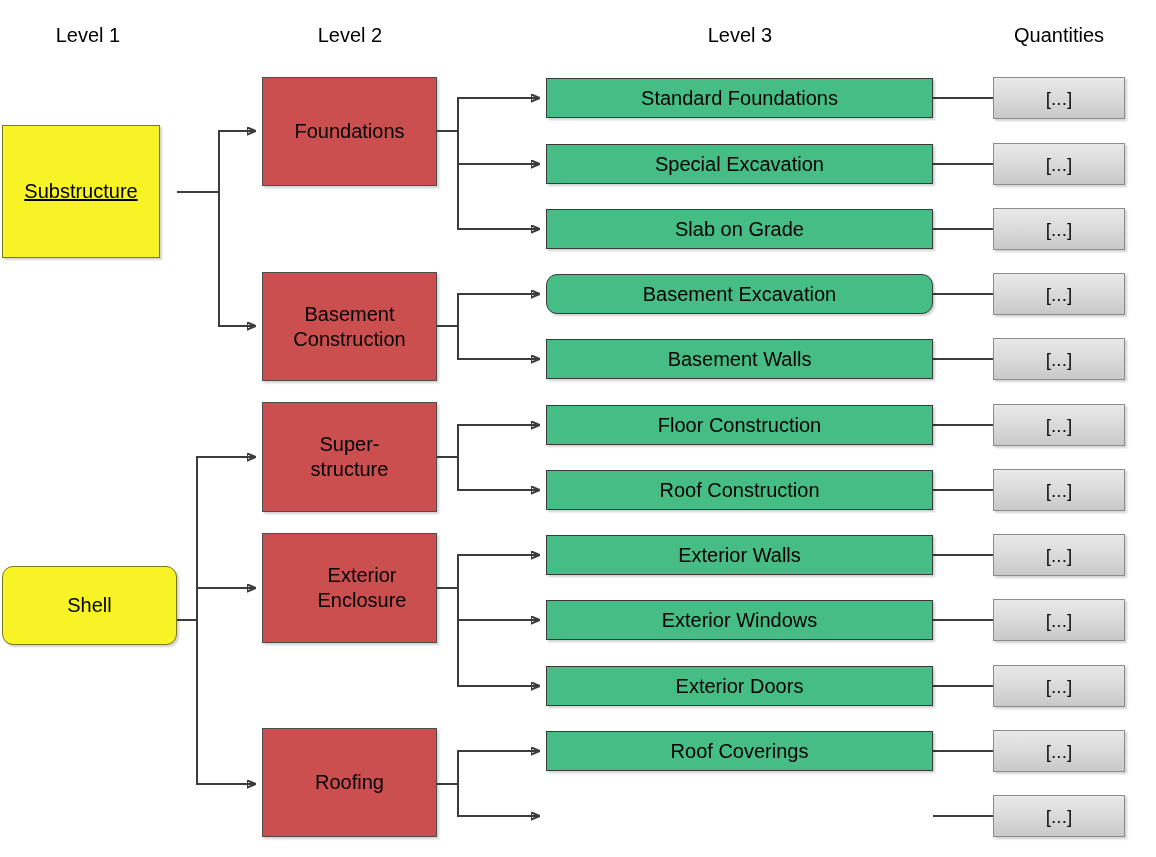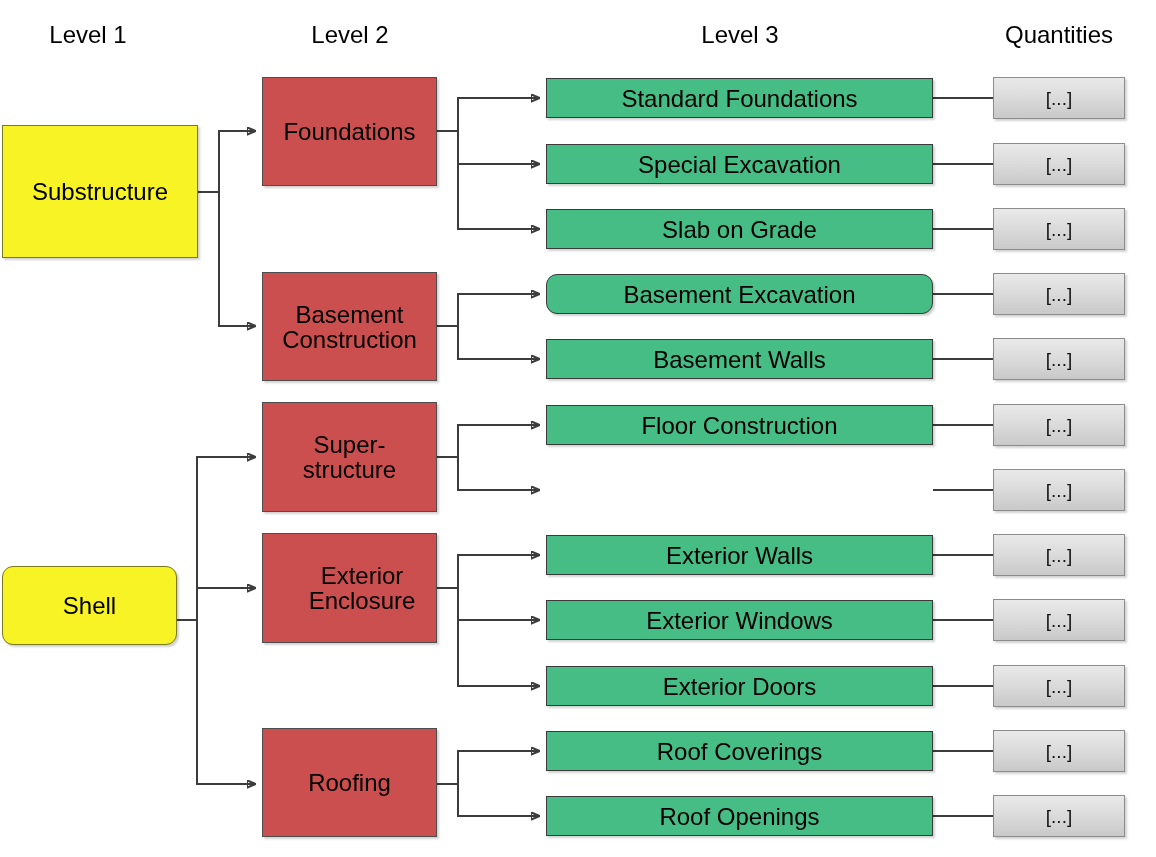--- a/index.html
+++ b/index.html
@@ -3,28 +3,28 @@
 <meta charset="utf-8">
 <style>
   html,body{margin:0;padding:0;}
   body{
     width:1156px;height:857px;background:#ffffff;
     font-family:"Liberation Sans","DejaVu Sans",sans-serif;
     overflow:hidden;position:relative;
   }
   #stage{position:absolute;left:0;top:0;width:1156px;height:857px;}
   .hdr{
-    position:absolute;font-size:24px;color:#000;white-space:nowrap;
+    position:absolute;font-size:20px;color:#000;white-space:nowrap;
     text-align:center;font-weight:400;line-height:34px;
   }
   .node{
     position:absolute;box-sizing:border-box;
     border:1px solid #4d4d4d;
     display:flex;align-items:center;justify-content:center;
-    text-align:center;color:#000;font-size:24px;line-height:25px;
+    text-align:center;color:#000;font-size:20px;line-height:25px;
     box-shadow:2px 2px 2px rgba(0,0,0,0.18);
     padding:2px 6px;
   }
   .node.l1{background:#f7f324;border-color:#7a7a20;}
   .node.l2{background:#cc4f50;border-color:#4d4d4d;}
   .node.l3{background:#46bd84;border-color:#3a3a3a;}
   .node.qty{
     background:linear-gradient(to bottom,#e9e9e9 0%,#dcdcdc 45%,#c9c9c9 100%);
     border-color:#8c8c8c;font-size:19px;color:#111;
   }
@@ -79,40 +79,40 @@
     <line x1="933" y1="359" x2="993" y2="359"></line>
     <line x1="933" y1="425" x2="993" y2="425"></line>
     <line x1="933" y1="490" x2="993" y2="490"></line>
     <line x1="933" y1="555" x2="993" y2="555"></line>
     <line x1="933" y1="620" x2="993" y2="620"></line>
     <line x1="933" y1="686" x2="993" y2="686"></line>
     <line x1="933" y1="751" x2="993" y2="751"></line>
     <line x1="933" y1="816" x2="993" y2="816"></line>
   </svg>
 
-  <div class="node l1" style="left:2px;top:125px;width:196px;height:133px;">Substructure</div>
+  <div class="node l1" style="left:2px;top:125px;width:158px;height:133px;text-decoration:underline;">Substructure</div>
   <div class="node l1" style="left:2px;top:566px;width:175px;height:79px;border-radius:11px;">Shell</div>
 
   <div class="node l2" style="left:262px;top:77px;width:175px;height:109px;">Foundations</div>
   <div class="node l2" style="left:262px;top:272px;width:175px;height:109px;">Basement<br>Construction</div>
   <div class="node l2" style="left:262px;top:402px;width:175px;height:110px;">Super-<br>structure</div>
   <div class="node l2" style="left:262px;top:533px;width:175px;height:110px;padding-left:31px;">Exterior<br>Enclosure</div>
   <div class="node l2" style="left:262px;top:728px;width:175px;height:109px;">Roofing</div>
 
   <div class="node l3" style="left:546px;top:78px;width:387px;height:40px;">Standard Foundations</div>
   <div class="node l3" style="left:546px;top:144px;width:387px;height:40px;">Special Excavation</div>
   <div class="node l3" style="left:546px;top:209px;width:387px;height:40px;">Slab on Grade</div>
   <div class="node l3" style="left:546px;top:274px;width:387px;height:40px;border-radius:11px;">Basement Excavation</div>
   <div class="node l3" style="left:546px;top:339px;width:387px;height:40px;text-align:right;">Basement Walls</div>
   <div class="node l3" style="left:546px;top:405px;width:387px;height:40px;">Floor Construction</div>
+  <div class="node l3" style="left:546px;top:470px;width:387px;height:40px;">Roof Construction</div>
   <div class="node l3" style="left:546px;top:535px;width:387px;height:40px;">Exterior Walls</div>
   <div class="node l3" style="left:546px;top:600px;width:387px;height:40px;">Exterior Windows</div>
   <div class="node l3" style="left:546px;top:666px;width:387px;height:40px;">Exterior Doors</div>
   <div class="node l3" style="left:546px;top:731px;width:387px;height:40px;">Roof Coverings</div>
-  <div class="node l3" style="left:546px;top:796px;width:387px;height:40px;">Roof Openings</div>
 
   <div class="node qty" style="left:993px;top:77px;width:132px;height:42px;">[...]</div>
   <div class="node qty" style="left:993px;top:143px;width:132px;height:42px;">[...]</div>
   <div class="node qty" style="left:993px;top:208px;width:132px;height:42px;">[...]</div>
   <div class="node qty" style="left:993px;top:273px;width:132px;height:42px;">[...]</div>
   <div class="node qty" style="left:993px;top:338px;width:132px;height:42px;">[...]</div>
   <div class="node qty" style="left:993px;top:404px;width:132px;height:42px;">[...]</div>
   <div class="node qty" style="left:993px;top:469px;width:132px;height:42px;">[...]</div>
   <div class="node qty" style="left:993px;top:534px;width:132px;height:42px;">[...]</div>
   <div class="node qty" style="left:993px;top:599px;width:132px;height:42px;">[...]</div>

